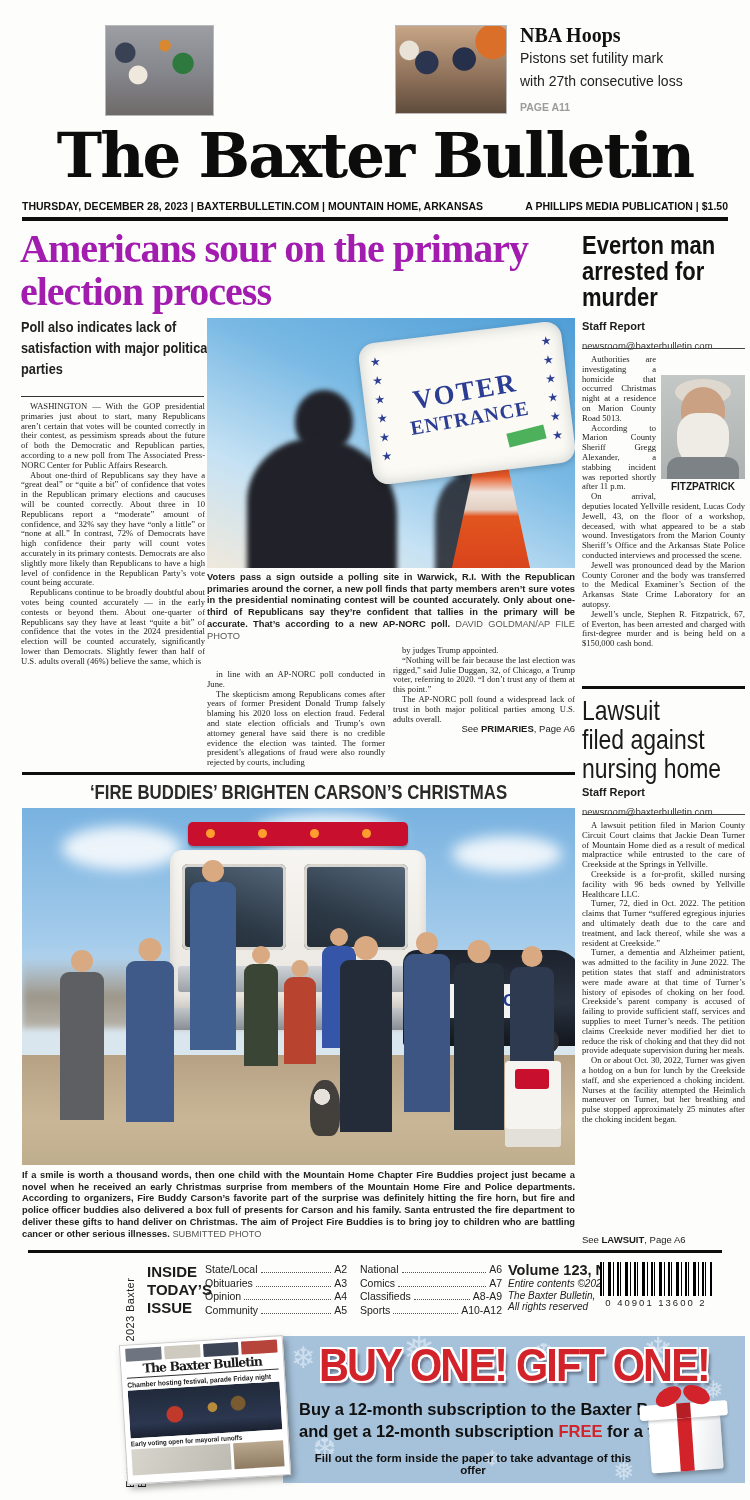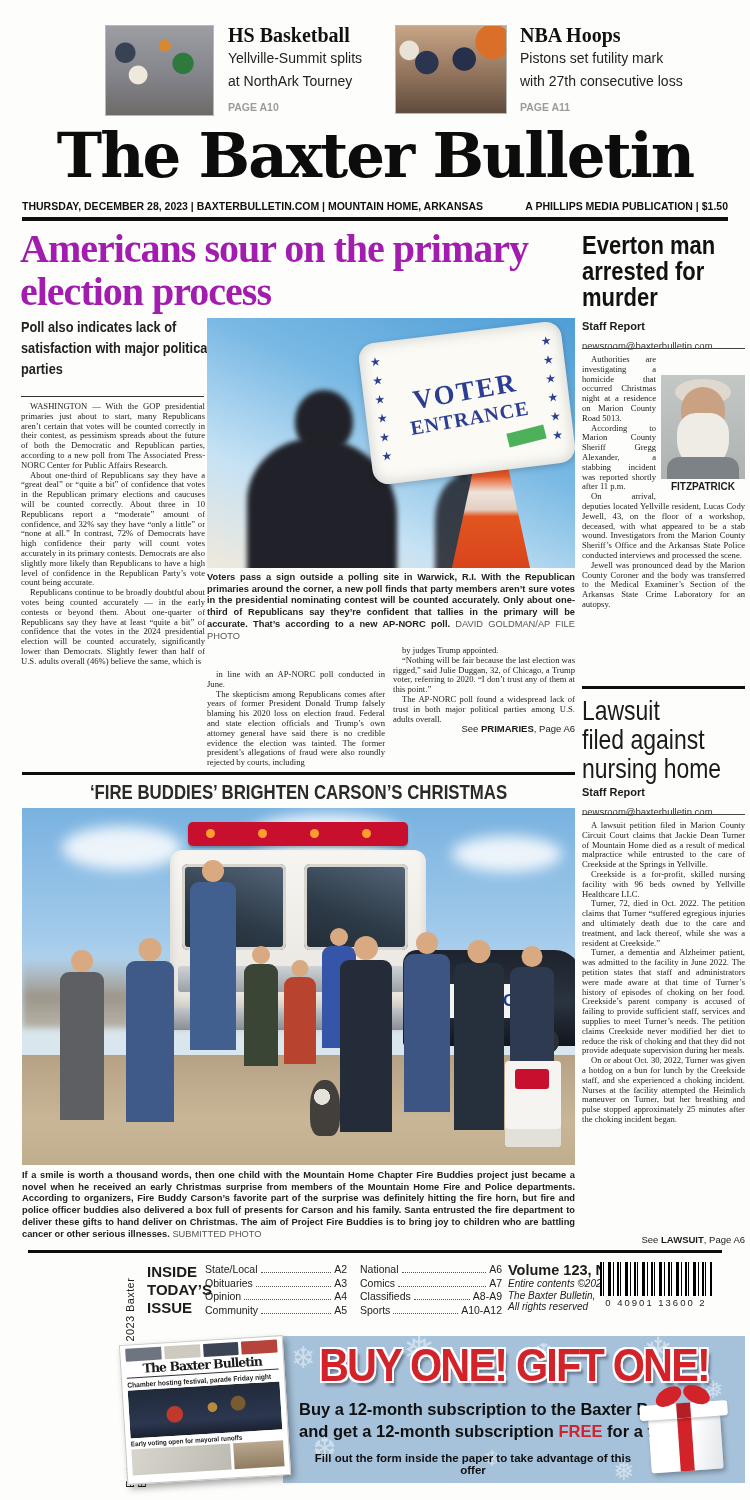--- a/index.html
+++ b/index.html
@@ -179,26 +179,20 @@
   .gift .rl{position:absolute;left:45px;top:18px;width:14px;height:15px;background:#b51e24}
   .gift .bw{position:absolute;top:2px;width:28px;height:17px;background:#d2232a;border-radius:50%}
   .gift .bwl{left:24px;transform:rotate(-28deg)}.gift .bwr{left:52px;transform:rotate(28deg)}
 </style>
 </head>
 <body>
 
 <div class="page">
 
   <div class="abs t-img t-img1" style="left:105px;top:25px;width:107px;height:89px"></div>
-  <div class="abs" style="left:228px;top:24px;width:155px">
-    <div class="t-title">HS Basketball</div>
-    <div class="t-line">Yellville-Summit splits</div>
-    <div class="t-line">at NorthArk Tourney</div>
-    <div class="t-page">PAGE A10</div>
-  </div>
   <div class="abs t-img t-img2" style="left:395px;top:25px;width:110px;height:87px"></div>
   <div class="abs" style="left:520px;top:24px;width:180px">
     <div class="t-title">NBA Hoops</div>
     <div class="t-line">Pistons set futility mark</div>
     <div class="t-line">with 27th consecutive loss</div>
     <div class="t-page">PAGE A11</div>
   </div>
 
   <div class="abs masthead">The Baxter Bulletin</div>
   <div class="abs dateline">
@@ -348,20 +342,21 @@
         <div class="mug-head"></div>
         <div class="mug-beard"></div>
         <div class="mug-shirt"></div>
       </div>
       <div class="mug-label">FITZPATRICK</div>
     </div>
     <p>Authorities are investigating a homicide that occurred Christmas night at a residence on Marion County Road 5013.</p>
     <p>According to Marion County Sheriff Gregg Alexander, a stabbing incident was reported shortly after 11 p.m.</p>
     <p>On arrival, deputies located Yellville resident, Lucas Cody Jewell, 43, on the floor of a workshop, deceased, with what appeared to be a stab wound. Investigators from the Marion County Sheriff’s Office and the Arkansas State Police conducted interviews and processed the scene.</p>
     <p>Jewell was pronounced dead by the Marion County Coroner and the body was transferred to the Medical Examiner’s Section of the Arkansas State Crime Laboratory for an autopsy.</p>
+    <p>Jewell’s uncle, Stephen R. Fitzpatrick, 67, of Everton, has been arrested and charged with first-degree murder and is being held on a $150,000 cash bond.</p>
   </div>
 
   <div class="abs rule-sb"></div>
   <div class="abs sb law-head">
     <div>Lawsuit</div>
     <div>filed against</div>
     <div>nursing home</div>
   </div>
   <div class="abs sb sb-by" style="top:786px">
     <span class="n">Staff Report</span>
@@ -369,21 +364,21 @@
   </div>
   <div class="abs sb sb-rule" style="top:814px"></div>
 
   <div class="abs sb bodytxt" style="top:821px;height:400px;overflow:hidden">
     <p>A lawsuit petition filed in Marion County Circuit Court claims that Jackie Dean Turner of Mountain Home died as a result of medical malpractice while entrusted to the care of Creekside at the Springs in Yellville.</p>
     <p>Creekside is a for-profit, skilled nursing facility with 96 beds owned by Yellville Healthcare LLC.</p>
     <p>Turner, 72, died in Oct. 2022. The petition claims that Turner “suffered egregious injuries and ultimately death due to the care and treatment, and lack thereof, while she was a resident at Creekside.”</p>
     <p>Turner, a dementia and Alzheimer patient, was admitted to the facility in June 2022. The petition states that staff and administrators were made aware at that time of Turner’s history of episodes of choking on her food. Creekside’s parent company is accused of failing to provide sufficient staff, services and supplies to meet Turner’s needs. The petition claims Creekside never modified her diet to reduce the risk of choking and that they did not provide adequate supervision during her meals.</p>
     <p>On or about Oct. 30, 2022, Turner was given a hotdog on a bun for lunch by the Creekside staff, and she experienced a choking incident. Nurses at the facility attempted the Heimlich maneuver on Turner, but her breathing and pulse stopped approximately 25 minutes after the choking incident began.</p>
   </div>
-  <div class="abs sb jump sans" style="top:1228px;text-align:right">
+  <div class="abs sb jump sans" style="top:1228px;text-align:left">
     <span>See </span><b>LAWSUIT</b><span>, Page A6</span>
   </div>
 
   <div class="abs rule-bot"></div>
   <div class="abs vcopy">Entire contents copyright © 2023 Baxter Bulletin</div>
 
   <div class="abs inside">
     <div>INSIDE</div>
     <div>TODAY’S</div>
     <div>ISSUE</div>

